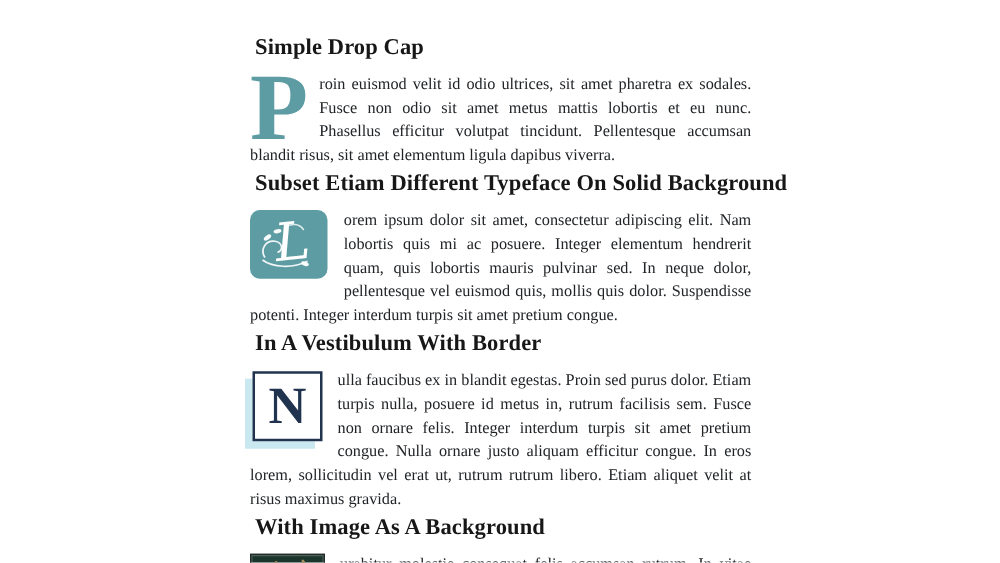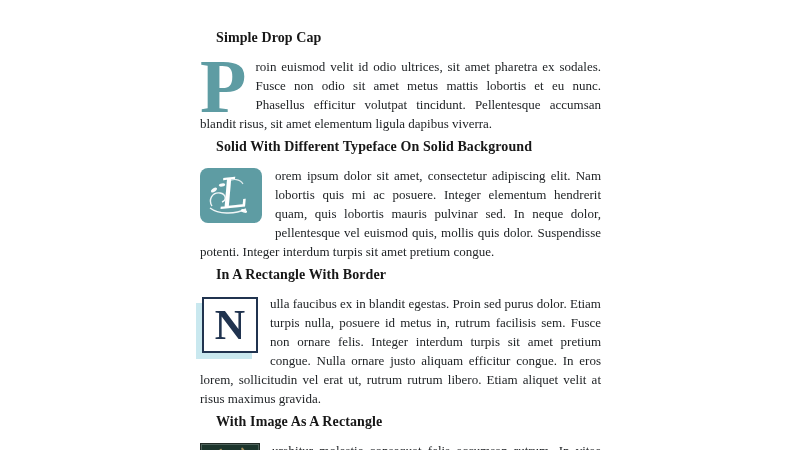--- a/index.html
+++ b/index.html
@@ -10,26 +10,26 @@
     font-family: "Liberation Serif", serif;
   }
   .article {
     width: 401px;
     margin-left: 200px;
     padding-top: 27px;
   }
   h2.section-heading {
     font-family: "Liberation Serif", serif;
     font-weight: 700;
-    font-size: 14px;
+    font-size: 18px;
     line-height: 21px;
     color: #171717;
     letter-spacing: 0.1px;
     white-space: nowrap;
-    margin: 0 0 9px 16px;
+    margin: 0 0 9px 4px;
   }
   p.body-text {
     font-size: 13px;
     line-height: 19px;
     text-align: justify;
     color: #212427;
     margin: 0 0 3px 0;
   }
   
   .dropcap-simple {
@@ -98,47 +98,47 @@
 <div class="article">
 
   <section>
     <h2 class="section-heading">Simple Drop Cap</h2>
     <p class="body-text">
       <span class="dropcap-simple">P</span><span>roin euismod velit id odio ultrices, sit amet pharetra ex sodales. Fusce non odio sit amet metus mattis lobortis et eu nunc. Phasellus efficitur volutpat tincidunt. Pellentesque accumsan blandit risus, sit amet elementum ligula dapibus viverra.</span>
     </p>
   </section>
 
   <section>
-    <h2 class="section-heading">Solid With Different Typeface On Solid Background</h2>
+    <h2 class="section-heading">Subset Etiam Different Typeface On Solid Background</h2>
     <p class="body-text">
       <span class="dropcap-solid">
         <svg width="62" height="55" viewBox="0 0 62 55">
           <path d="M12 38 C 8 32, 12 24, 20 25 C 26 26, 27 32, 22 34" fill="none" stroke="#ffffff" stroke-width="1.4" opacity="0.9"></path>
           <path d="M10 40 C 18 46, 34 47, 46 41" fill="none" stroke="#ffffff" stroke-width="1.4" opacity="0.9"></path>
           <ellipse cx="14" cy="22" rx="3.4" ry="1.7" fill="#ffffff" opacity="0.95" transform="rotate(-35 14 22)"></ellipse>
           <ellipse cx="22" cy="17" rx="3.2" ry="1.6" fill="#ffffff" opacity="0.95" transform="rotate(-10 22 17)"></ellipse>
           <ellipse cx="44" cy="43" rx="3.2" ry="1.6" fill="#ffffff" opacity="0.95" transform="rotate(20 44 43)"></ellipse>
           <path d="M28 14 C 33 10, 40 11, 43 16" fill="none" stroke="#ffffff" stroke-width="1.2" opacity="0.8"></path>
         </svg>
         <span class="script-letter">L</span>
       </span><span>orem ipsum dolor sit amet, consectetur adipiscing elit. Nam lobortis quis mi ac posuere. Integer elementum hendrerit quam, quis lobortis mauris pulvinar sed. In neque dolor, pellentesque vel euismod quis, mollis quis dolor. Suspendisse potenti. Integer interdum turpis sit amet pretium congue.</span>
     </p>
   </section>
 
   <section>
-    <h2 class="section-heading">In A Rectangle With Border</h2>
+    <h2 class="section-heading">In A Vestibulum With Border</h2>
     <p class="body-text">
       <span class="dropcap-rect">
         <span class="rect-letter">N</span>
       </span><span>ulla faucibus ex in blandit egestas. Proin sed purus dolor. Etiam turpis nulla, posuere id metus in, rutrum facilisis sem. Fusce non ornare felis. Integer interdum turpis sit amet pretium congue. Nulla ornare justo aliquam efficitur congue. In eros lorem, sollicitudin vel erat ut, rutrum rutrum libero. Etiam aliquet velit at risus maximus gravida.</span>
     </p>
   </section>
 
   <section>
-    <h2 class="section-heading">With Image As A Rectangle</h2>
+    <h2 class="section-heading">With Image As A Background</h2>
     <p class="body-text">
       <span class="dropcap-image">
         <svg width="60" height="60" viewBox="0 0 60 60">
           <path d="M10 20 L 18 8" fill="none" stroke="#A68F5C" stroke-width="1.2"></path>
           <ellipse cx="13" cy="12" rx="3" ry="1.3" fill="#A68F5C" transform="rotate(-55 13 12)"></ellipse>
           <ellipse cx="19" cy="7" rx="2.6" ry="1.2" fill="#A68F5C" transform="rotate(-55 19 7)"></ellipse>
           <path d="M48 22 L 42 8" fill="none" stroke="#A68F5C" stroke-width="1.2"></path>
           <ellipse cx="47" cy="12" rx="3" ry="1.3" fill="#A68F5C" transform="rotate(60 47 12)"></ellipse>
           <ellipse cx="42" cy="6" rx="2.6" ry="1.2" fill="#A68F5C" transform="rotate(60 42 6)"></ellipse>
           <path d="M8 52 C 16 46, 22 48, 26 54" fill="none" stroke="#A68F5C" stroke-width="1.1" opacity="0.8"></path>

